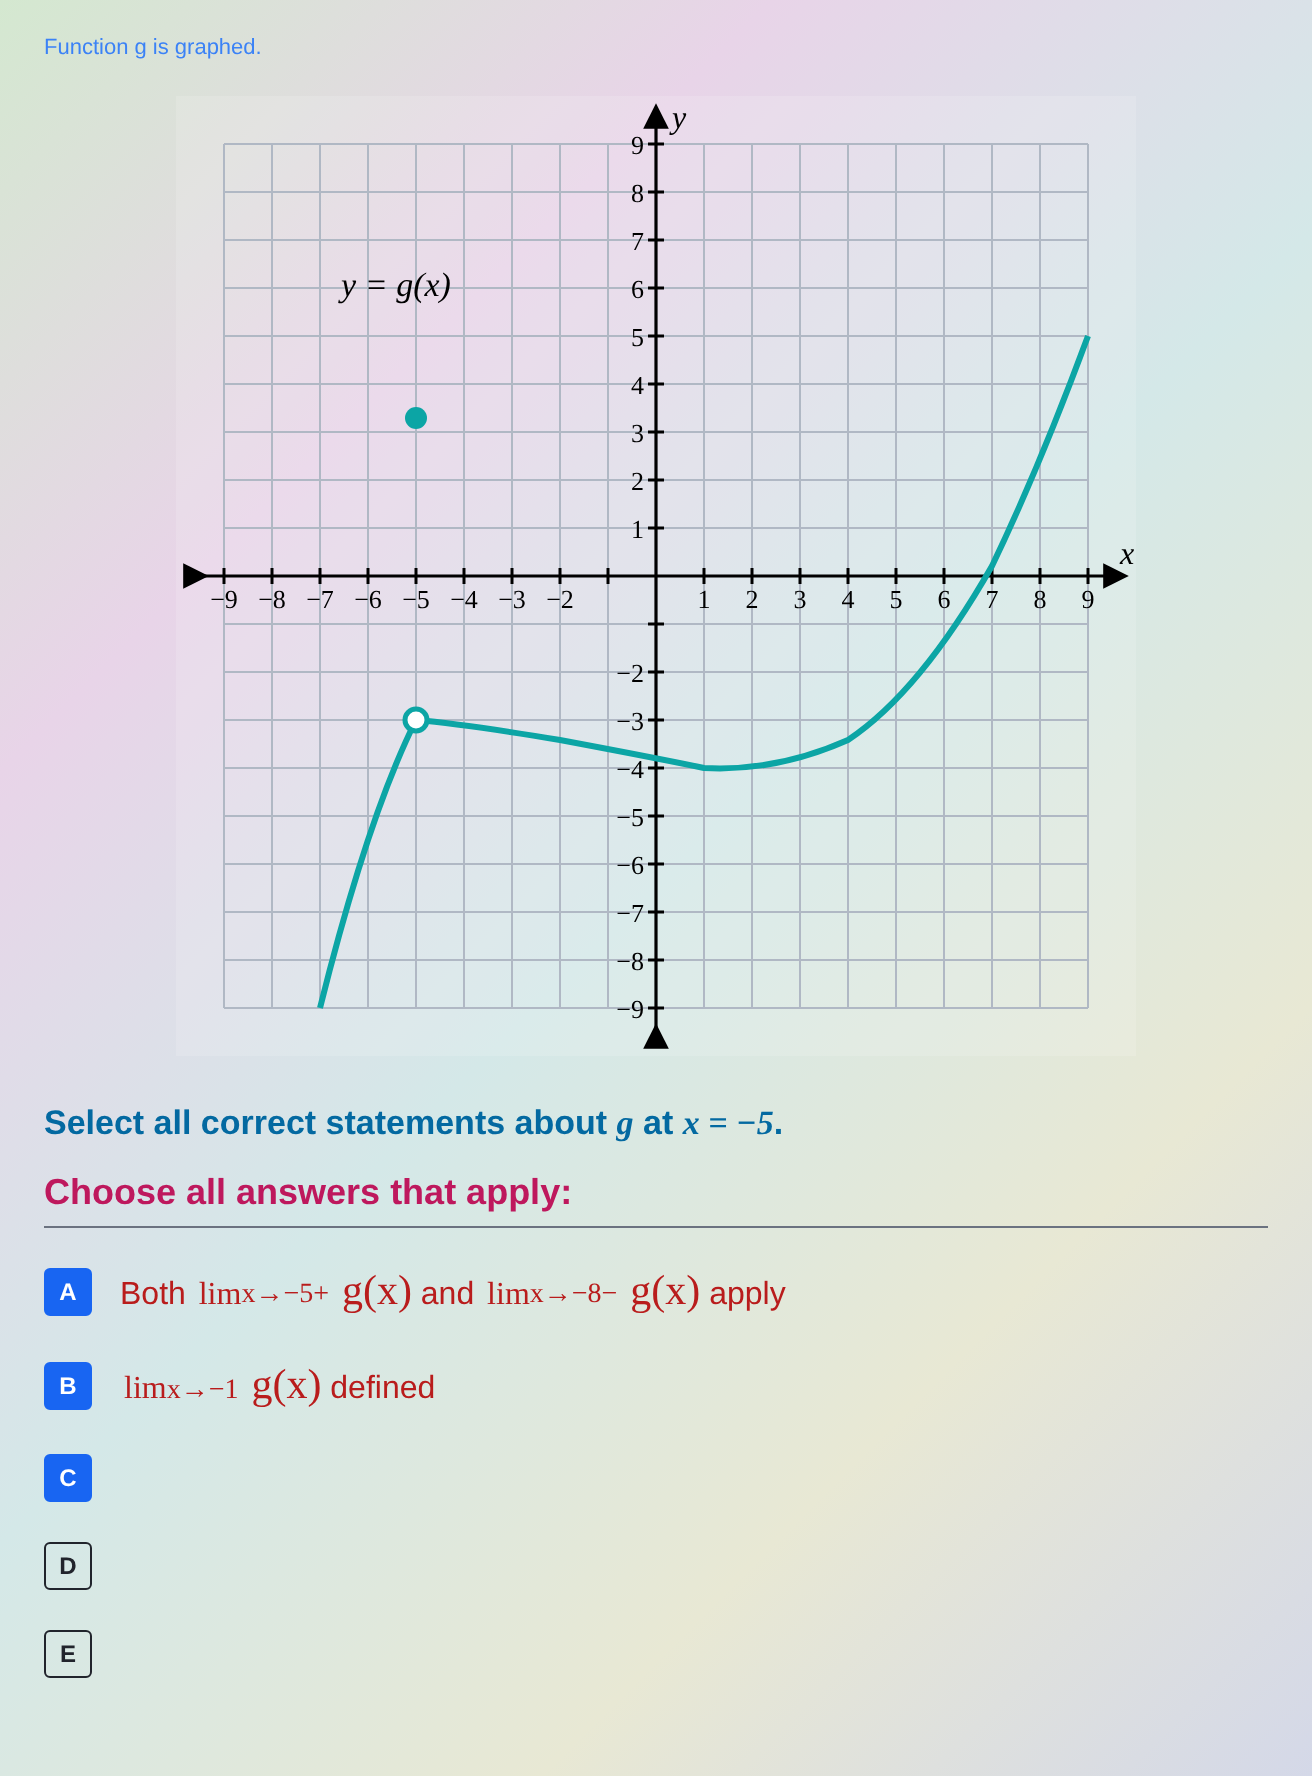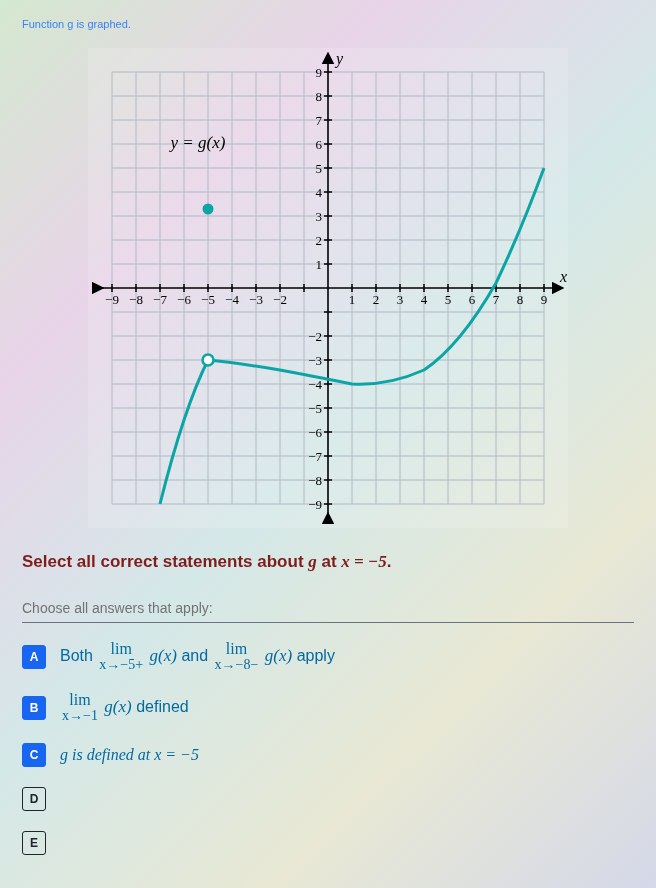--- a/index.html
+++ b/index.html
@@ -20,27 +20,27 @@
       display: flex;
       justify-content: center;
       margin-bottom: 24px;
     }
     .graph-svg {
       background: rgba(255,255,255,0.15);
     }
     .question-text {
       font-size: 17px;
       font-weight: 600;
-      color: #7f1d1d;
-      margin-bottom: 28px;
+      color: #0369a1;
+      margin-bottom: 14px;
     }
     .choose-text {
-      font-size: 14px;
-      font-weight: 400;
-      color: #737373;
+      font-size: 18px;
+      font-weight: 700;
+      color: #be185d;
       margin-bottom: 6px;
     }
     .divider {
       border-top: 1px solid #6b7280;
       margin-bottom: 16px;
     }
     .answer-list { display: flex; flex-direction: column; gap: 16px; }
     .answer-row {
       display: flex;
       align-items: center;
@@ -64,35 +64,35 @@
       color: #fff;
       border: 1.5px solid #1865f2;
     }
     .badge-unselected {
       background: transparent;
       color: #21242c;
       border: 1.5px solid #21242c;
     }
     .answer-text {
       font-size: 16px;
-      color: #0369a1;
+      color: #b91c1c;
       line-height: 1.3;
     }
     .math-italic { font-style: italic; font-family: 'Times New Roman', serif; }
     .limit-expr {
       display: inline-flex;
-      flex-direction: column;
+      flex-direction: row;
       align-items: center;
       vertical-align: middle;
       line-height: 1;
       margin: 0 2px;
     }
     .limit-top { font-size: 16px; font-family: 'Times New Roman', serif; }
     .limit-bottom { font-size: 14px; font-family: 'Times New Roman', serif; margin-top: 1px; }
-    .fn-expr { font-family: 'Times New Roman', serif; font-style: italic; font-size: 17px; }
+    .fn-expr { font-family: 'Times New Roman', serif; font-size: 21px; }
   </style>
 </head>
 <body>
 
 <div class="prompt-text">
   <span>Function g is graphed.</span>
 </div>
 
 <div class="graph-container">
   <svg class="graph-svg" width="480" height="480" viewBox="0 0 480 480">
@@ -271,23 +271,20 @@
         <span class="limit-top">lim</span>
         <span class="limit-bottom">x→−1</span>
       </span>
       <span class="fn-expr">g(x)</span>
       <span> defined</span>
     </div>
   </div>
 
   <div class="answer-row">
     <div class="badge badge-selected">C</div>
-    <div class="answer-text">
-      <span class="math-italic">g is defined at x = −5</span>
-    </div>
   </div>
 
   <div class="answer-row">
     <div class="badge badge-unselected">D</div>
   </div>
 
   <div class="answer-row">
     <div class="badge badge-unselected">E</div>
   </div>
 

